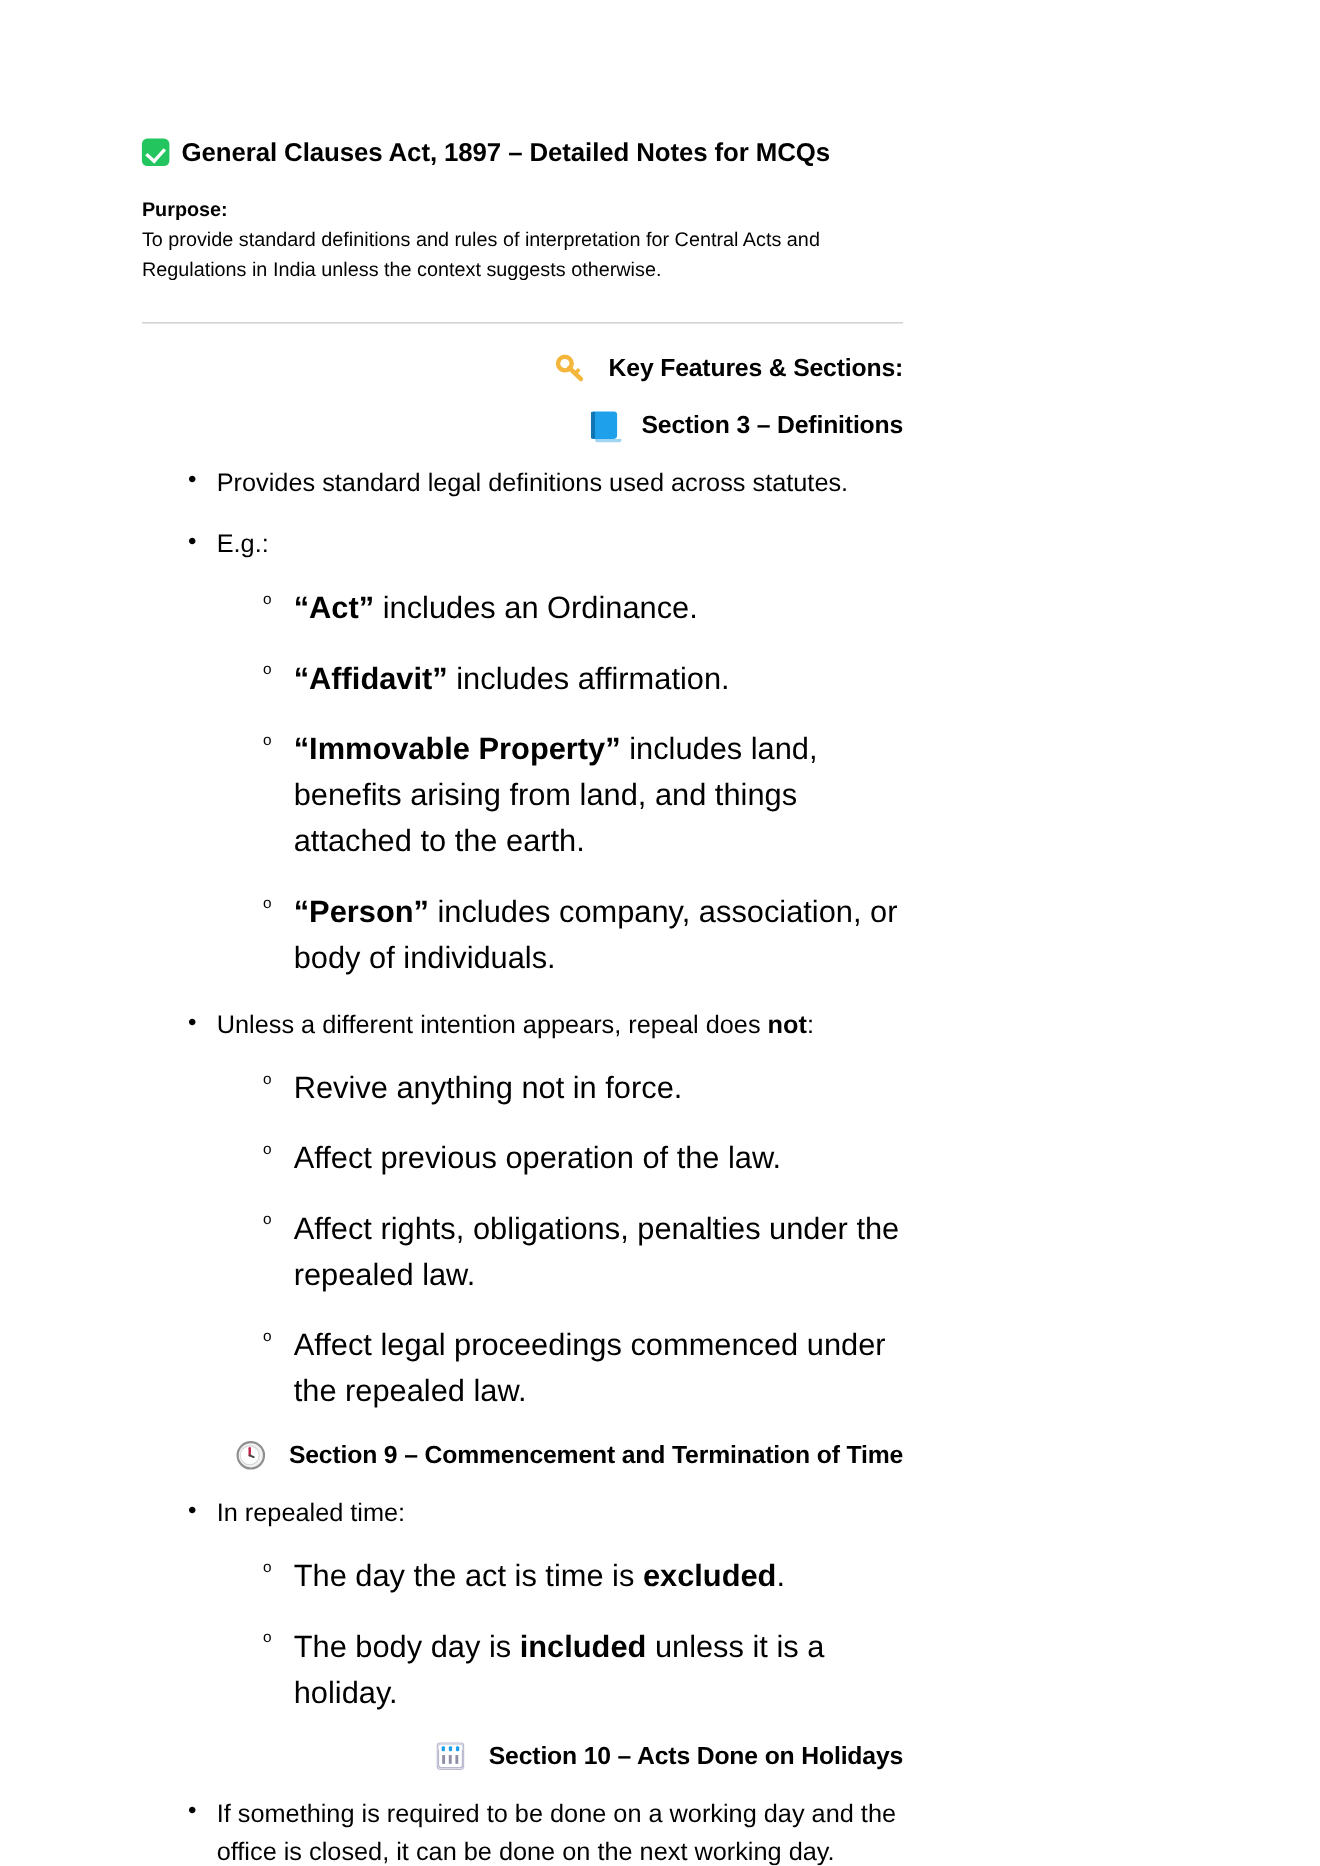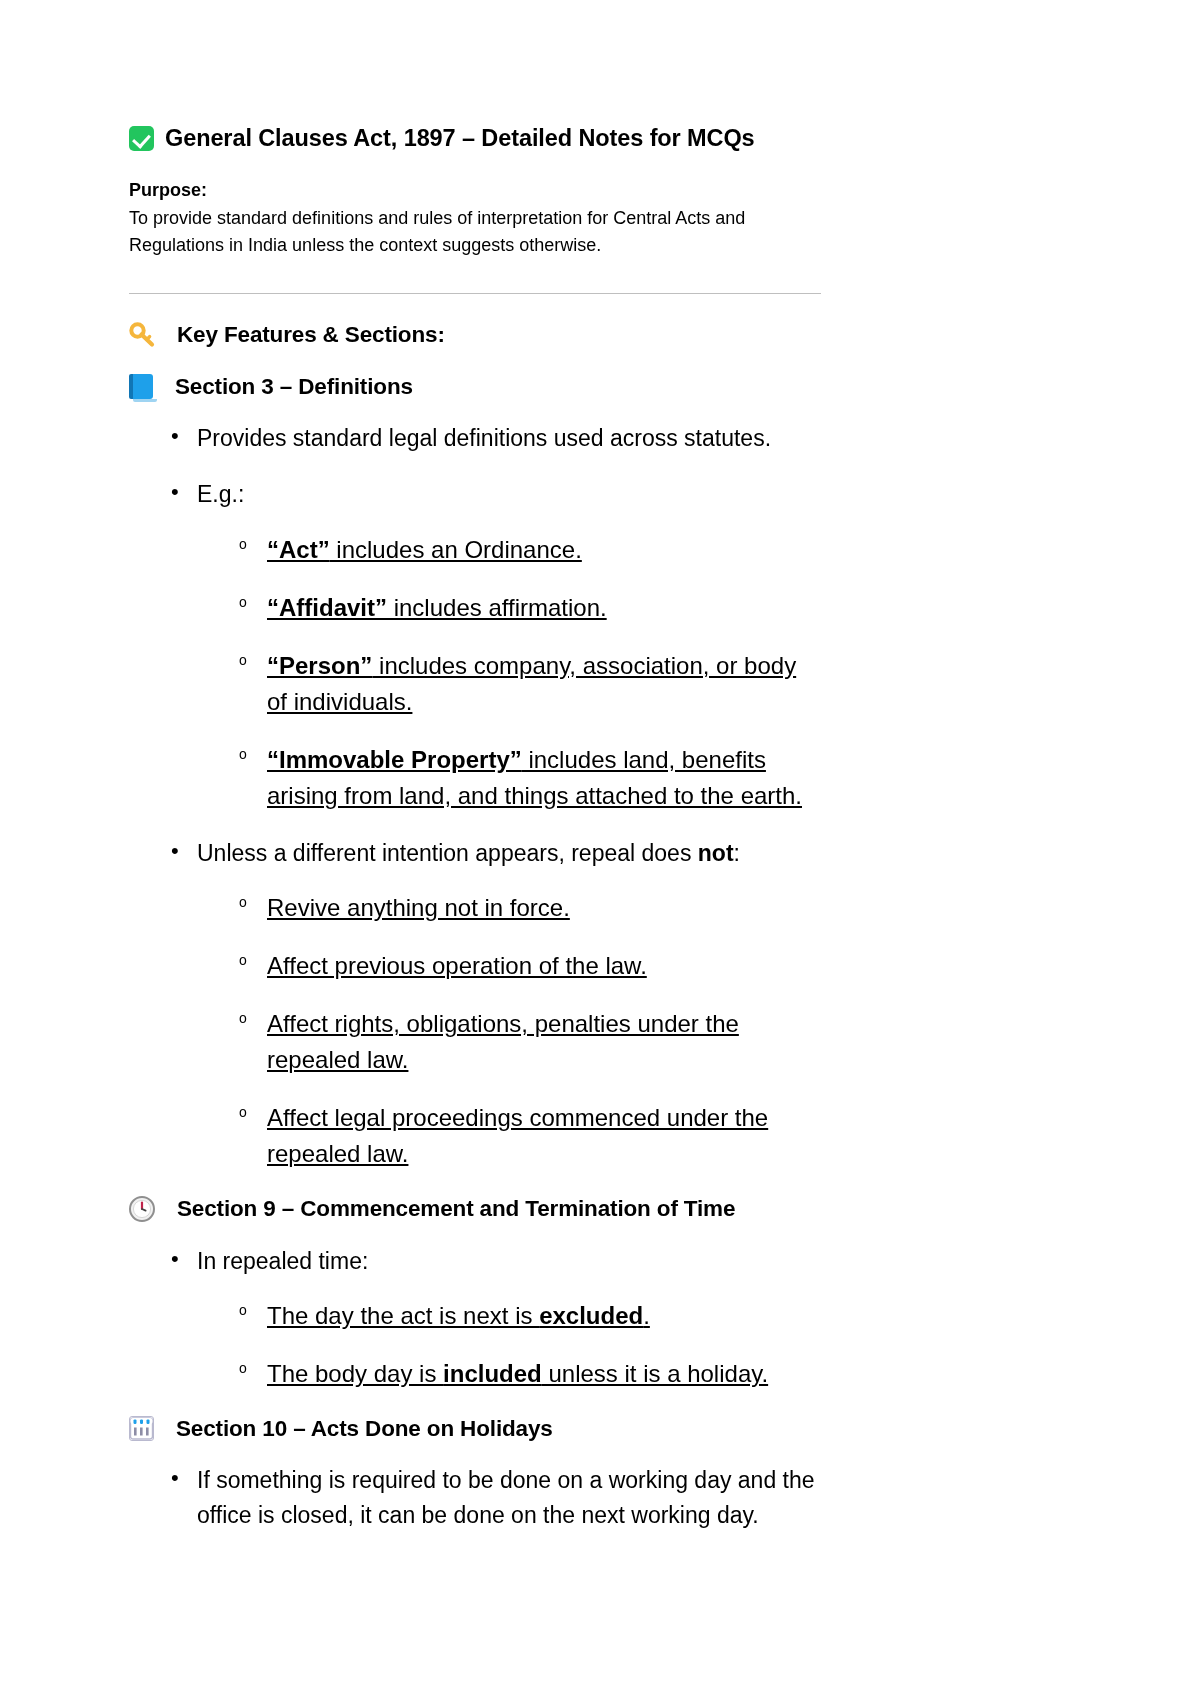--- a/index.html
+++ b/index.html
@@ -54,20 +54,21 @@
 
   .section-head {
     font-size: 22.5px;
     font-weight: bold;
     line-height: 1.3;
     letter-spacing: -0.15px;
     margin: 0 0 20px 0;
     display: flex;
     align-items: center;
     gap: 22px;
+    justify-content: flex-end;
   }
   .section-head.key { margin-bottom: 22px; }
 
   
   ul.lvl1 {
     list-style: none;
     margin: 0 0 0 0;
     padding: 0;
   }
   ul.lvl1 > li {
@@ -85,25 +86,24 @@
     font-size: 22px;
     line-height: 1.5;
   }
   ul.lvl2 {
     list-style: none;
     margin: 20px 0 0 0;
     padding: 0;
   }
   ul.lvl2 > li {
     position: relative;
-    font-size: 24px;
+    font-size: 28px;
     line-height: 1.5;
     padding-left: 70px;
     margin-bottom: 22px;
-    text-decoration: underline;
   }
   ul.lvl2 > li:last-child { margin-bottom: 0; }
   ul.lvl2 > li::before {
     content: "o";
     position: absolute;
     left: 42px;
     top: 1px;
     font-size: 14px;
     line-height: 1.62;
   }
@@ -215,22 +215,22 @@
     </h3>
     <ul class="lvl1">
       <li>
         <span>Provides standard legal definitions used across statutes.</span>
       </li>
       <li>
         <span>E.g.:</span>
         <ul class="lvl2">
           <li><b>“Act”</b><span> includes an Ordinance.</span></li>
           <li><b>“Affidavit”</b><span> includes affirmation.</span></li>
+          <li><b>“Immovable Property”</b><span> includes land, benefits arising from land, and things attached to the earth.</span></li>
           <li><b>“Person”</b><span> includes company, association, or body of individuals.</span></li>
-          <li><b>“Immovable Property”</b><span> includes land, benefits arising from land, and things attached to the earth.</span></li>
         </ul>
       </li>
     </ul>
   </div>
 
   <div class="sec-block">
     <ul class="lvl1">
       <li>
         <span>Unless a different intention appears, repeal does </span><b>not</b><span>:</span>
         <ul class="lvl2">
@@ -251,21 +251,21 @@
           <path d="M13 13 L13 6.6" stroke="#c0224a" stroke-width="2.2" stroke-linecap="round"></path>
           <path d="M13 13 L16.6 14.6" stroke="#444444" stroke-width="1.8" stroke-linecap="round"></path>
         </svg>
       </span>
       <span>Section 9 – Commencement and Termination of Time</span>
     </h3>
     <ul class="lvl1">
       <li>
         <span>In repealed time:</span>
         <ul class="lvl2">
-          <li><span>The day the act is next is </span><b>excluded</b><span>.</span></li>
+          <li><span>The day the act is time is </span><b>excluded</b><span>.</span></li>
           <li><span>The body day is </span><b>included</b><span> unless it is a holiday.</span></li>
         </ul>
       </li>
     </ul>
   </div>
 
   <div class="sec-block">
     <h3 class="section-head">
       <span class="icon icon-calendar">
         <svg width="25" height="25" viewBox="0 0 25 25" aria-hidden="true" style="position:absolute;left:-1.5px;top:-1.5px;">

